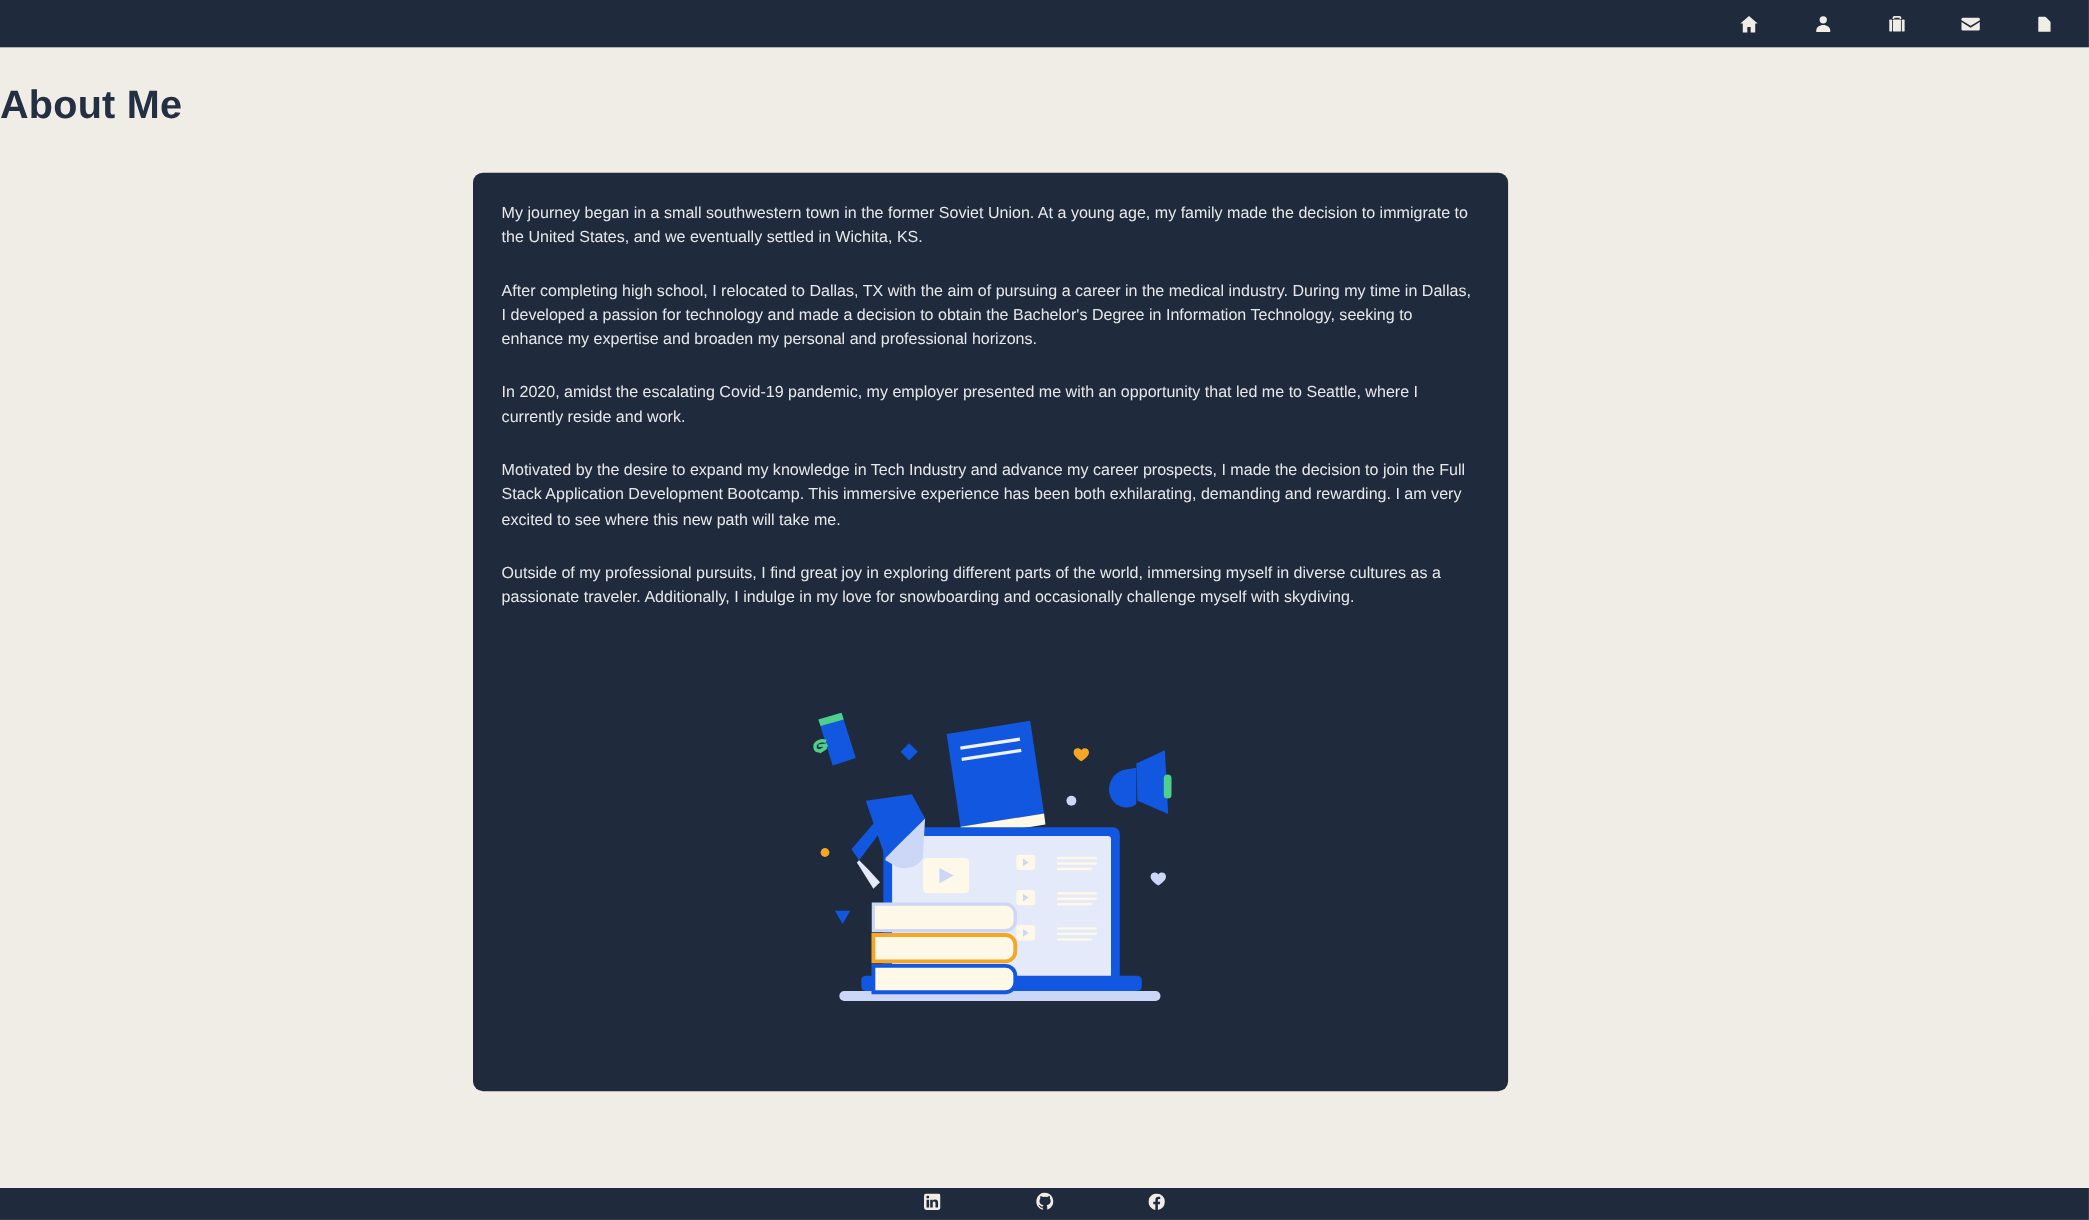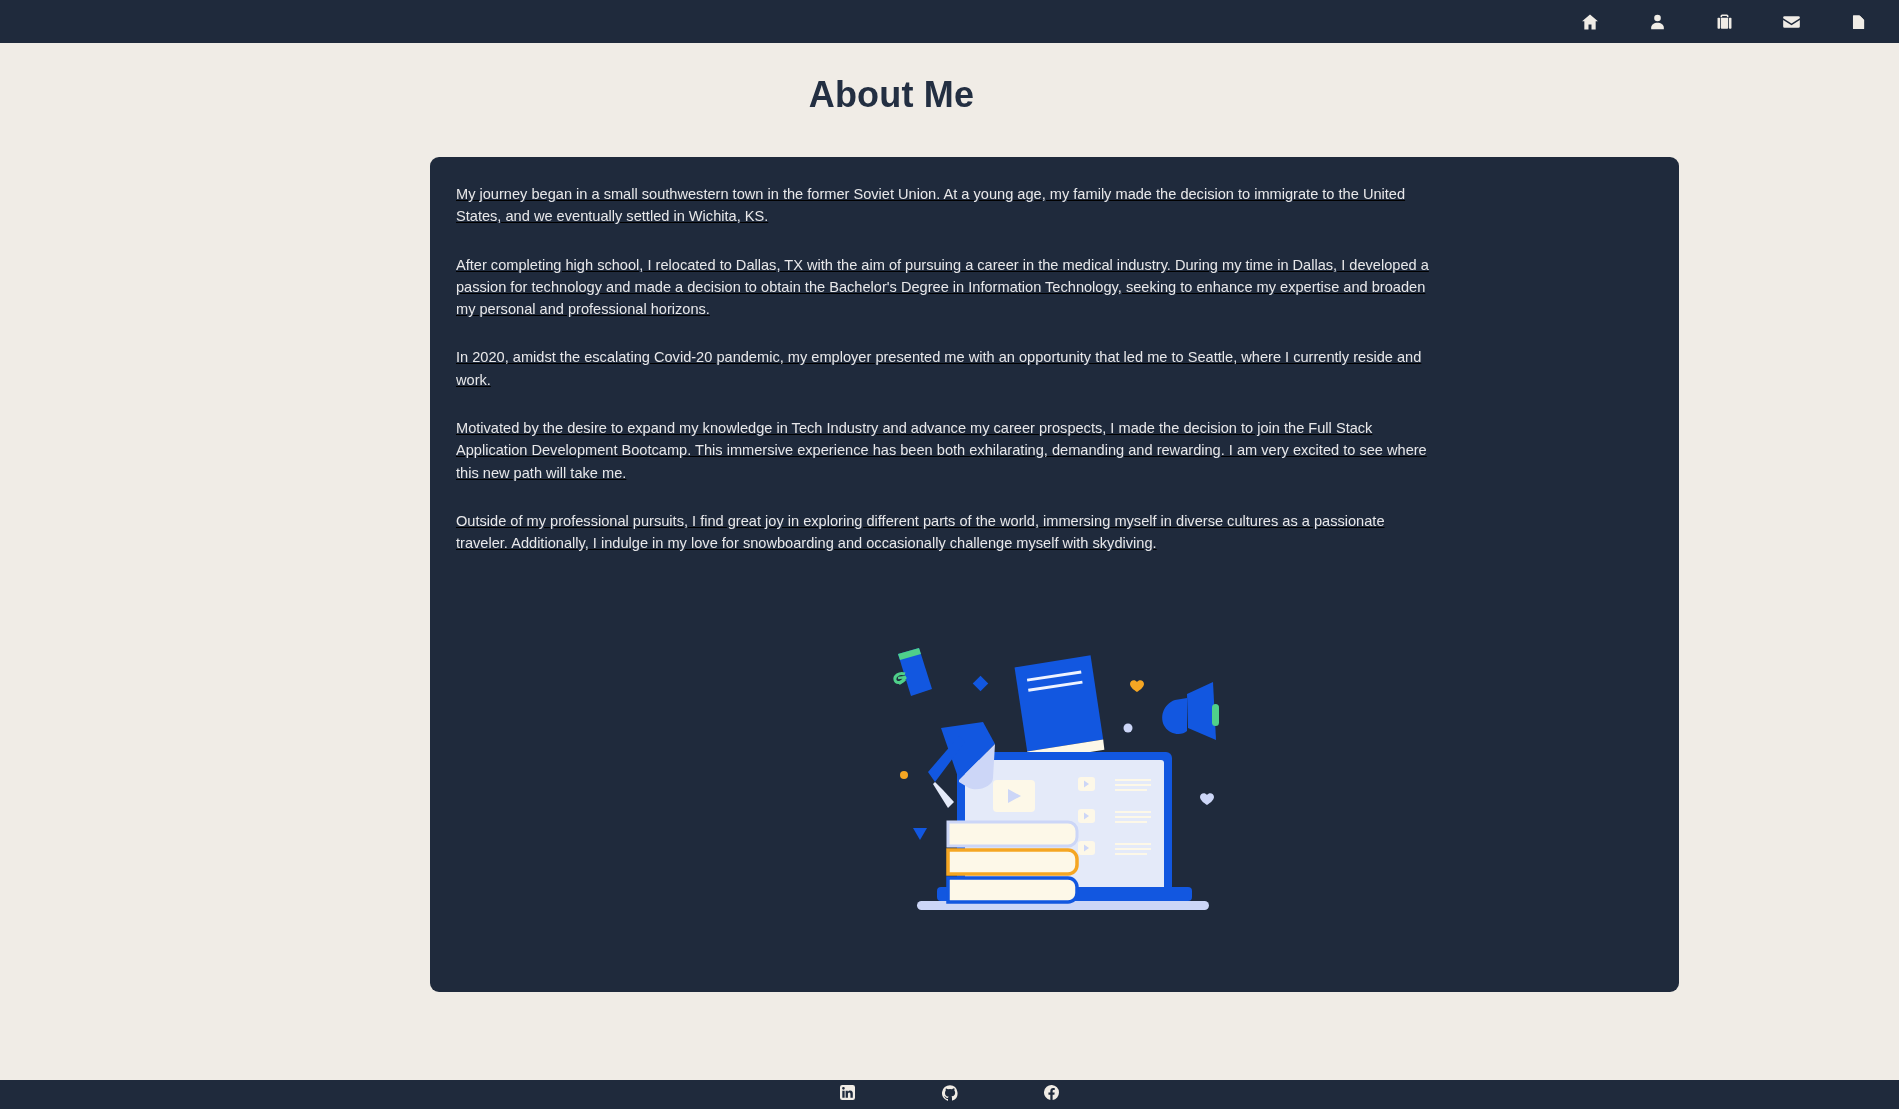--- a/index.html
+++ b/index.html
@@ -44,38 +44,36 @@
   .nav-link svg path,
   .nav-link svg rect,
   .nav-link svg circle { fill: #f0ece6; }
 
   
   #page-title {
     position: absolute;
     top: 74px;
     left: 0;
     width: 1783px;
-    text-align: center;
     font-size: 36px;
     font-weight: 600;
     color: #232f42;
     letter-spacing: 0.2px;
   }
 
   
   #about-card {
     position: absolute;
     left: 430px;
     top: 157px;
-    width: 1249px;
+    width: 941px;
     height: 835px;
     background: #1f2a3c;
     border-radius: 9px;
     padding: 26px 32px 0 26px;
-    text-decoration: underline;
   }
 
   .about-paragraph {
     color: #e8e8ea;
     font-size: 14.6px;
     line-height: 22.3px;
     margin-bottom: 26px;
     max-width: 982px;
     text-align: left;
     font-weight: 400;
@@ -169,21 +167,21 @@
   </a>
 
 </nav>
 
 <h1 id="page-title">About Me</h1>
 
 <section id="about-card">
 
   <p class="about-paragraph">My journey began in a small southwestern town in the former Soviet Union. At a young age, my family made the decision to immigrate to the United States, and we eventually settled in Wichita, KS.</p>
   <p class="about-paragraph">After completing high school, I relocated to Dallas, TX with the aim of pursuing a career in the medical industry. During my time in Dallas, I developed a passion for technology and made a decision to obtain the Bachelor's Degree in Information Technology, seeking to enhance my expertise and broaden my personal and professional horizons.</p>
-  <p class="about-paragraph">In 2020, amidst the escalating Covid-20 pandemic, my employer presented me with an opportunity that led me to Seattle, where I currently reside and work.</p>
+  <p class="about-paragraph">In 2020, amidst the escalating Covid-19 pandemic, my employer presented me with an opportunity that led me to Seattle, where I currently reside and work.</p>
   <p class="about-paragraph">Motivated by the desire to expand my knowledge in Tech Industry and advance my career prospects, I made the decision to join the Full Stack Application Development Bootcamp. This immersive experience has been both exhilarating, demanding and rewarding. I am very excited to see where this new path will take me.</p>
   <p class="about-paragraph">Outside of my professional pursuits, I find great joy in exploring different parts of the world, immersing myself in diverse cultures as a passionate traveler. Additionally, I indulge in my love for snowboarding and occasionally challenge myself with skydiving.</p>
 
   <div id="illustration-wrap">
     <svg viewBox="0 0 360 290" aria-hidden="true">
 
       <g>
         <path d="M23 22 L44 16 L57 57 L36 64 Z" fill="#1257e0"></path>
         <path d="M23 22 L44 16 L46 22 L25 28 Z" fill="#4fd08a"></path>
         <path d="M30 42 C24 40 19 44 20 48 C21 52 27 51 30 47" fill="none" stroke="#4fd08a" stroke-width="3"></path>

